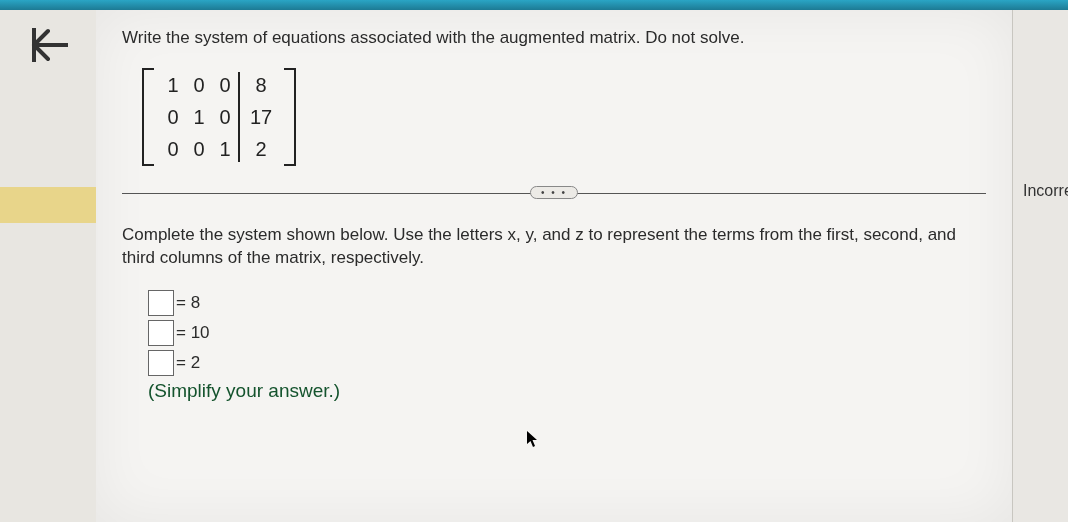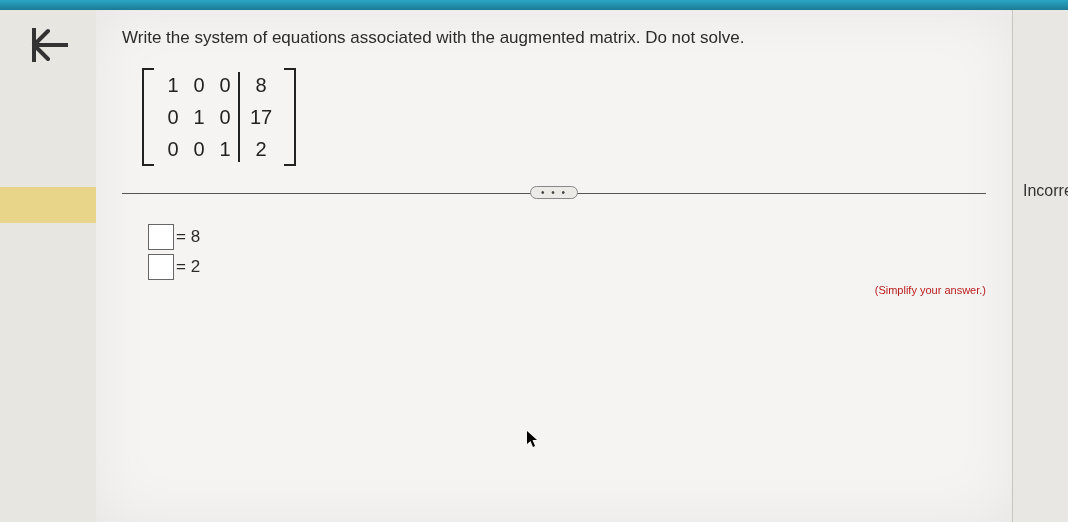--- a/index.html
+++ b/index.html
@@ -142,23 +142,22 @@
   .ans-box {
     width: 26px;
     height: 26px;
     border: 1px solid #666;
     background: #fff;
     font-size: 15px;
     text-align: center;
     padding: 0;
   }
   .simplify {
-    font-size: 11px;
-    color: #b91c1c;
-    text-align: right;
+    font-size: 19px;
+    color: #14532d;
   }
   .right-edge {
     position: absolute;
     top: 10px;
     right: 0;
     width: 56px;
     height: 512px;
     background: #e9e7e3;
     border-left: 1px solid #c8c6c0;
   }
@@ -235,28 +234,33 @@
           <div class="corner bot"></div>
         </div>
     </div>
   </div>
 
   <div class="divider-row">
     <div class="divider-line"></div>
     <div class="divider-handle">• • •</div>
   </div>
 
+  <div class="instructions">Complete the system shown below. Use the letters x, y, and z to represent the terms from the first, second, and third columns of the matrix, respectively.</div>
 
   <div class="answers">
     <div class="ans-row">
       <input class="ans-box" style="">
       <span>= 8</span>
     </div>
     <div class="ans-row">
       <input class="ans-box" style="">
+      <span>= 10</span>
+    </div>
+    <div class="ans-row">
+      <input class="ans-box" style="">
       <span>= 2</span>
     </div>
     <div class="simplify">(Simplify your answer.)</div>
   </div>
 
   <div class="cursor">
     <svg viewBox="0 0 14 18">
         <path d="M1 1 L1 14 L4.5 11 L7 17 L9 16 L6.5 10 L11 10 Z" fill="#000"></path>
       </svg>
   </div>

